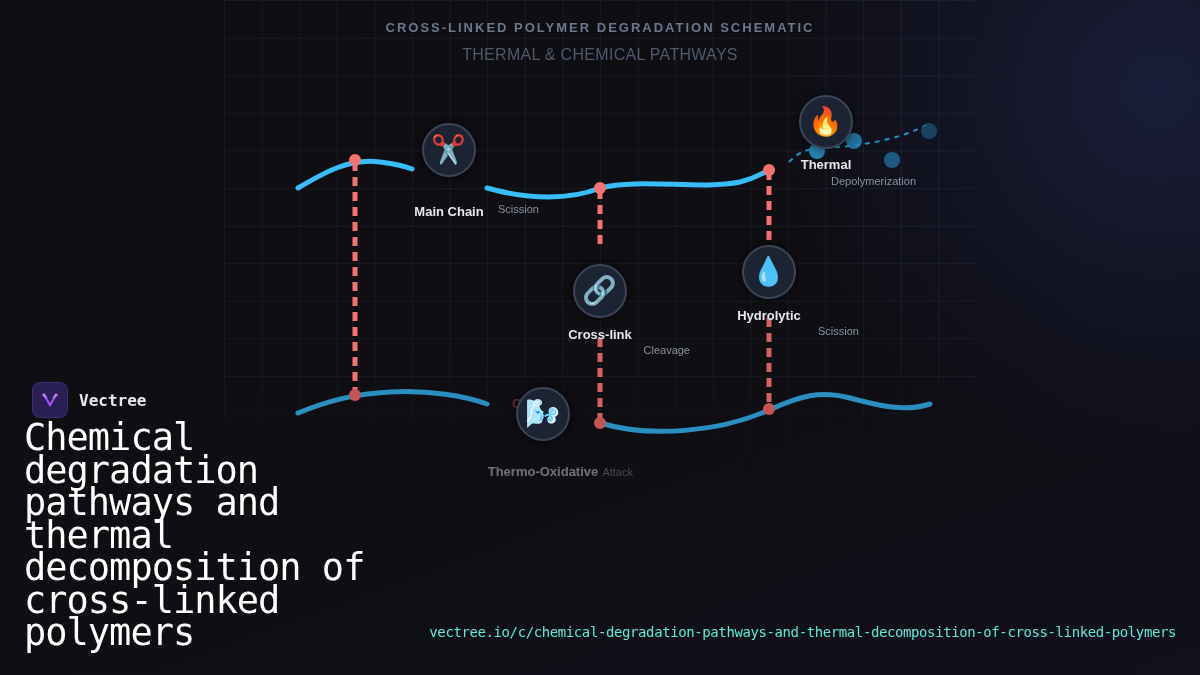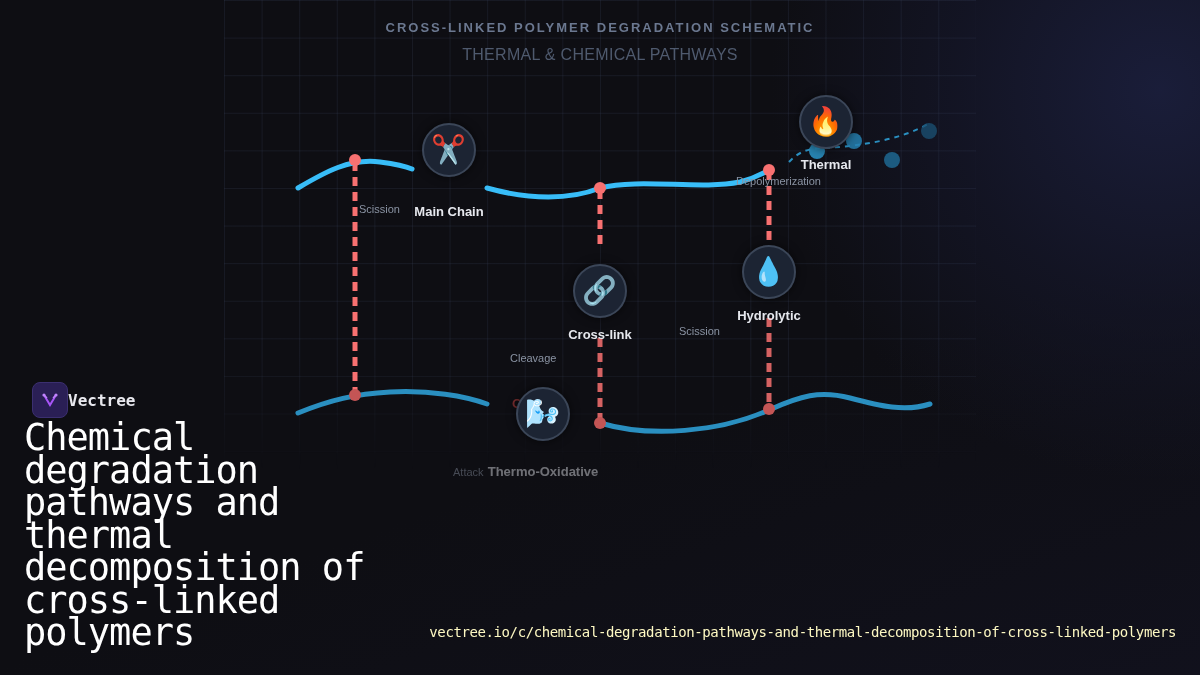--- a/index.html
+++ b/index.html
@@ -39,44 +39,44 @@
     box-shadow:0 0 10px rgba(0,0,0,0.6);
     display:flex; align-items:center; justify-content:center;
     font-size:28px; line-height:1;
     box-sizing:border-box;
   }
   .node-label {
     position:absolute; width:180px; text-align:center;
     color:#e6e8ee; font-weight:700; font-size:13px;
   }
   .node-sub {
-    position:absolute; width:180px; text-align:left;
+    position:absolute; width:180px; text-align:right;
     color:#8a93a3; font-size:11px;
   }
   .dim { opacity:0.45; }
   .brand {
-    position:absolute; left:24px; top:382px; display:flex; align-items:center; gap:0;padding-left:8px;
+    position:absolute; left:24px; top:382px; display:flex; align-items:center; gap:11px;padding-left:8px;
   }
   .brand-logo {
     width:34px; height:34px; border-radius:8px;
     background:#2a1f55; border:1px solid #3b2f70;
     display:flex; align-items:center; justify-content:center;
   }
   .brand-name {
     color:#e8e8ee; font-family:"DejaVu Sans Mono", monospace; font-weight:700; font-size:16px;
   }
   .headline {
     position:absolute; left:24px; top:422px; width:380px;
     color:#ffffff; font-family:"DejaVu Sans Mono", monospace; font-weight:400;
     font-size:37px; line-height:32.5px; letter-spacing:-1px;
     margin:0; white-space:pre-line;
   }
   .url {
     position:absolute; right:24px; top:624px;
-    color:#fef9c3; font-family:"DejaVu Sans Mono", monospace; font-size:14px;
+    color:#5eead4; font-family:"DejaVu Sans Mono", monospace; font-size:14px;
     letter-spacing:-0.4px;
   }
   .ghost-text {
     position:absolute; left:512px; top:396px; color:#a33a3a; font-size:13px; font-weight:700; opacity:0.7;
   }
 </style>
 </head>
 <body>
 
 <div class="bg-glow"></div>
@@ -130,21 +130,21 @@
 <div class="node" style="left:422px;top:123px;">
     <span>✂️</span>
   </div>
 <div class="node-label" style="left:359px;top:204px;">Main Chain</div>
 <div class="node-sub" style="left:359px;top:203px;">Scission</div>
 
 <div class="node" style="left:573px;top:264px;">
     <span>🔗</span>
   </div>
 <div class="node-label" style="left:510px;top:327px;">Cross-link</div>
-<div class="node-sub" style="left:510px;top:344px;margin-top:8px;">Cleavage</div>
+<div class="node-sub" style="left:510px;top:344px;">Cleavage</div>
 
 <div class="node" style="left:742px;top:245px;">
     <span>💧</span>
   </div>
 <div class="node-label" style="left:679px;top:308px;">Hydrolytic</div>
 <div class="node-sub" style="left:679px;top:325px;">Scission</div>
 
 <div class="node" style="left:799px;top:95px;">
     <span>🔥</span>
   </div>

